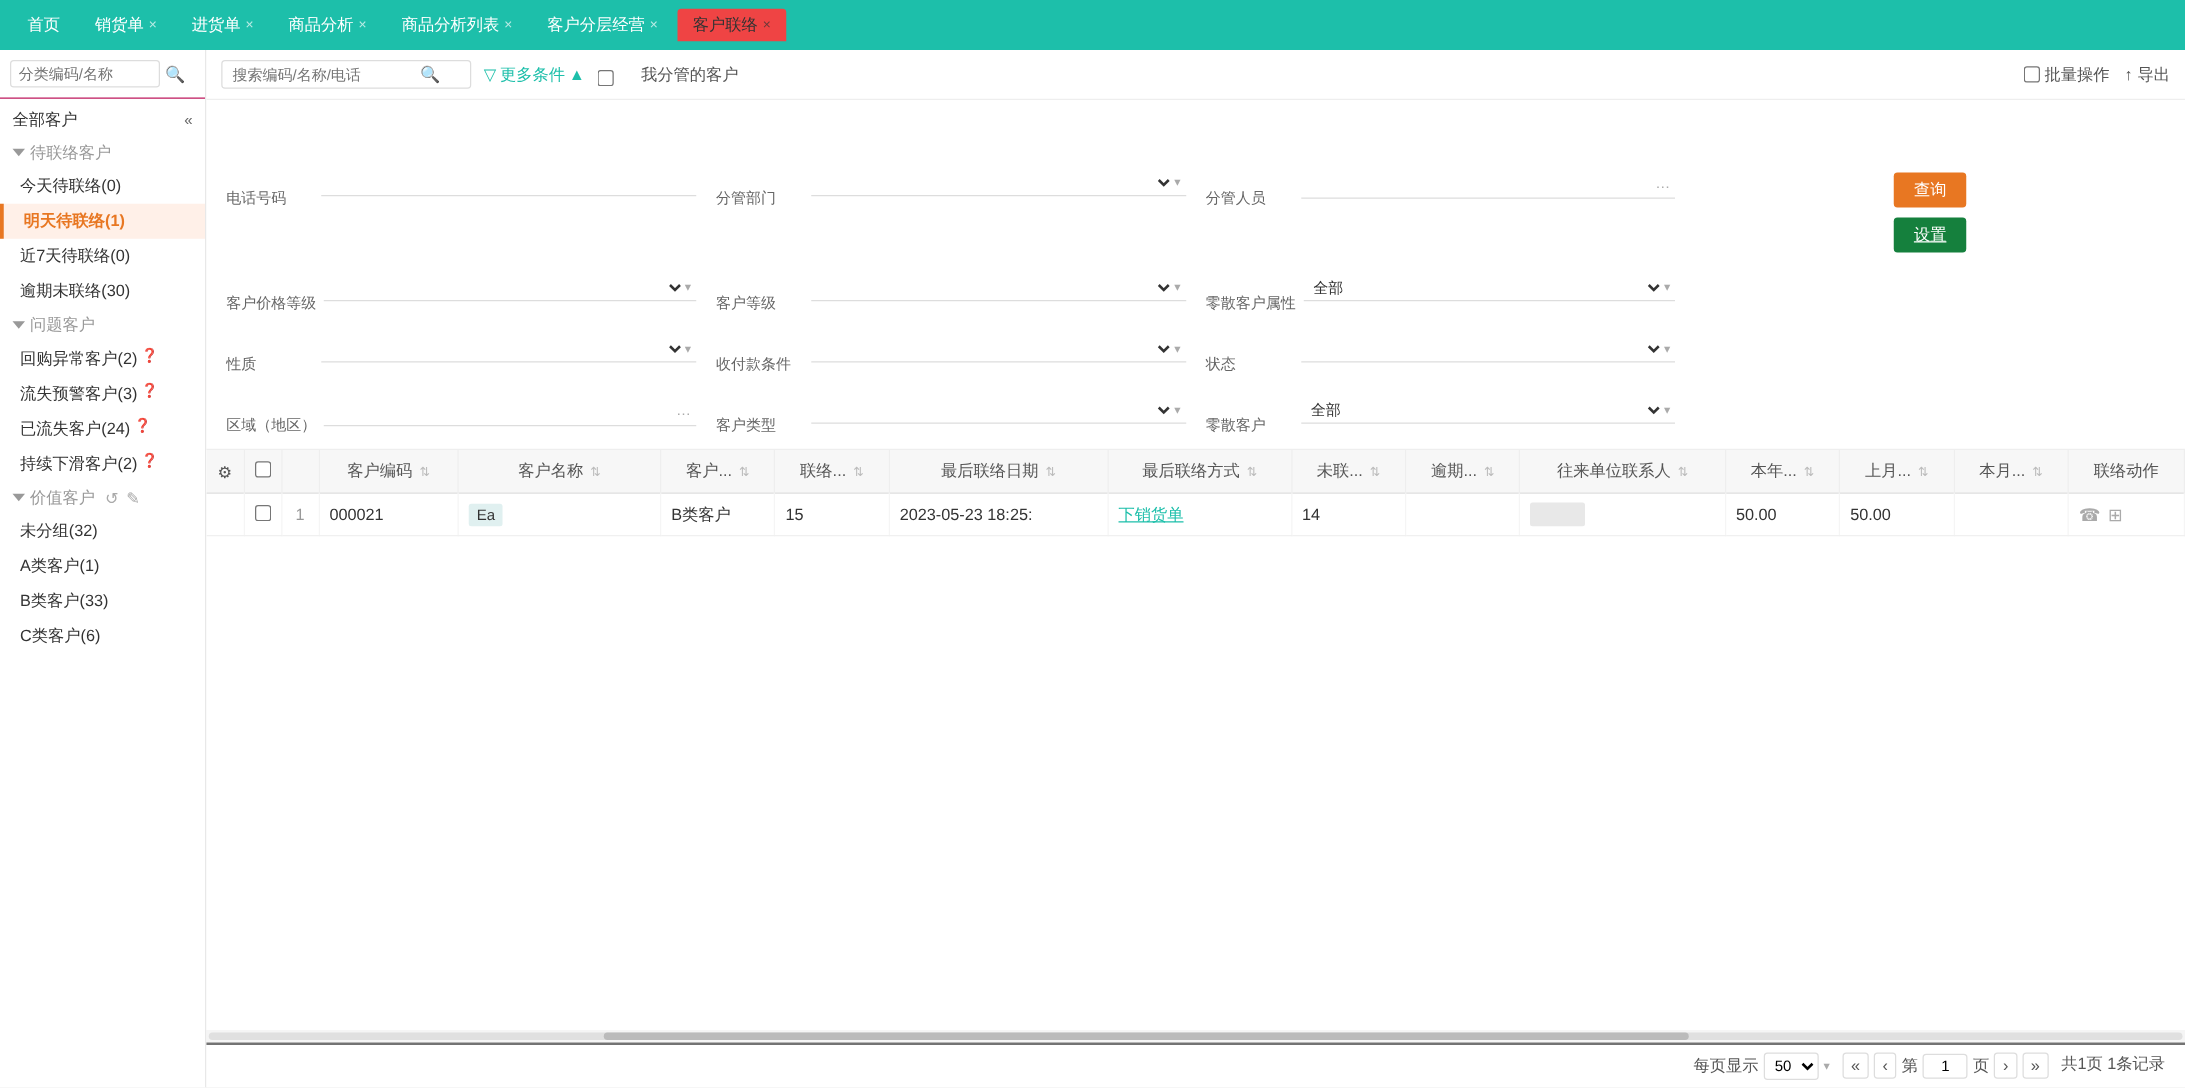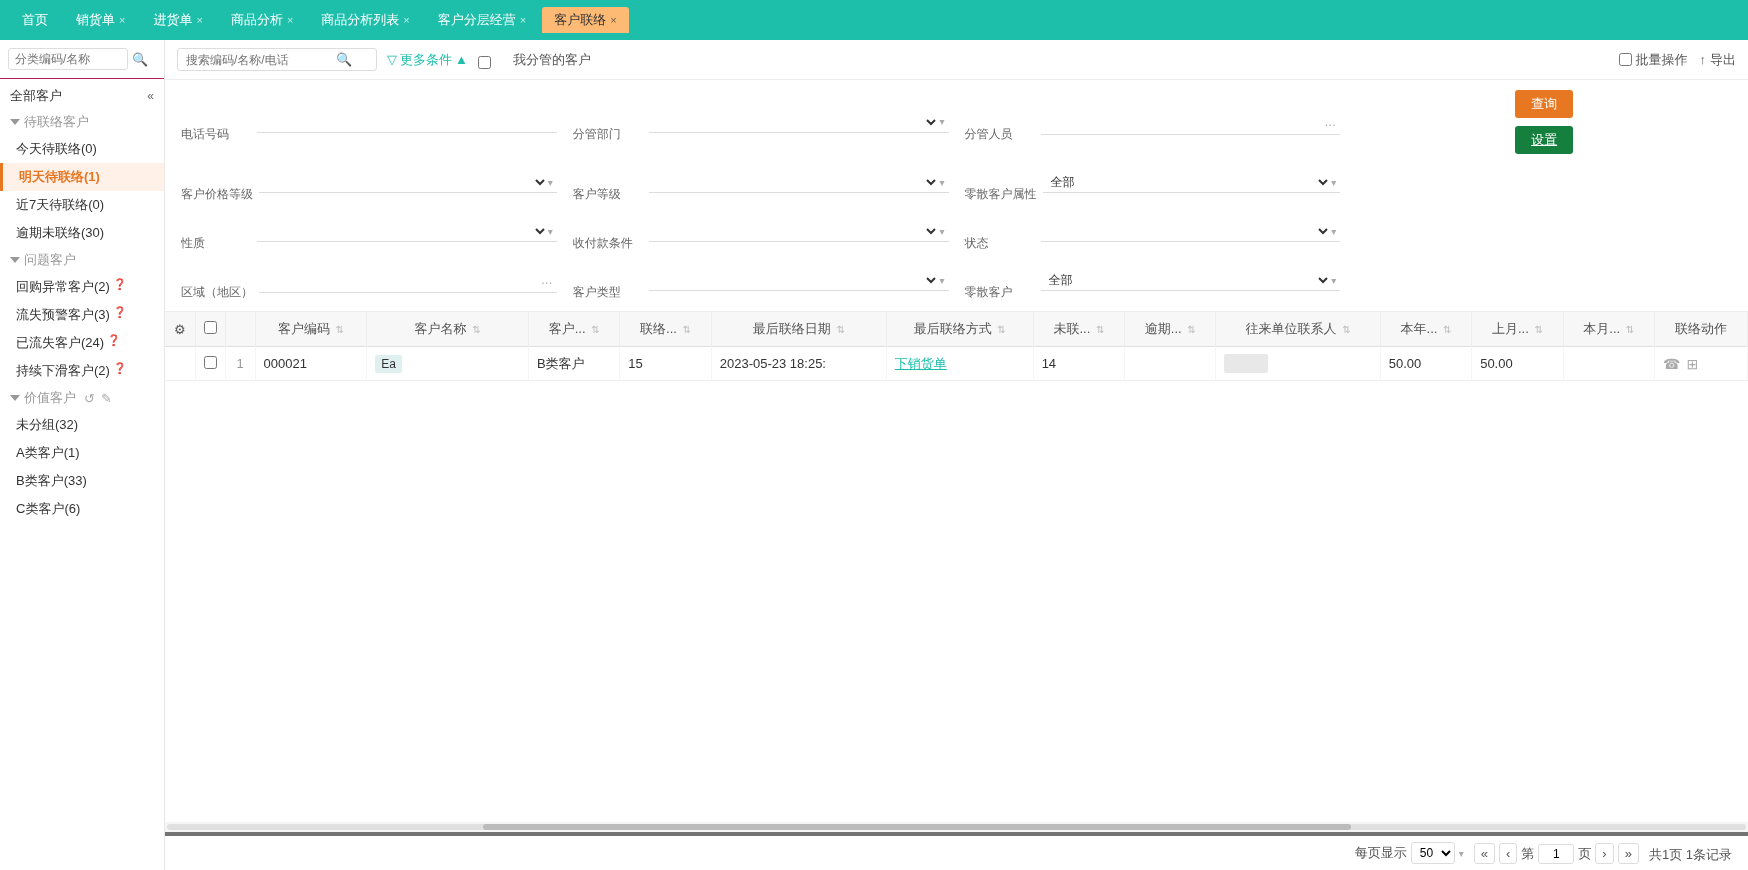--- a/index.html
+++ b/index.html
@@ -18,21 +18,21 @@
       color: #fff;
       padding: 4px 12px;
       cursor: pointer;
       border-radius: 3px 3px 0 0;
       white-space: nowrap;
       font-size: 13px;
       display: flex;
       align-items: center;
       gap: 4px;
     }
-    .nav-item.active { background: #fdba74; color: #333; justify-content: center; }
+    .nav-item.active { background: #ef4444; color: #333; justify-content: center; }
     .nav-item .close-x { font-size: 11px; color: inherit; opacity: 0.7; }
     .nav-home { color: #fff; padding: 4px 12px; font-size: 13px; cursor: pointer; }
 
     
     .main-layout {
       display: flex;
       height: calc(100vh - 40px);
     }
 
     
@@ -189,20 +189,21 @@
       border: none; outline: none; background: transparent; font-size: 12px; flex: 1; color: #333;
     }
     .query-btn {
       background: #e87722;
       color: #fff;
       border: none;
       border-radius: 3px;
       padding: 5px 16px;
       cursor: pointer;
       font-size: 13px;
+      margin-top: 48px;
     }
     .settings-btn {
       background: #15803d;
       color: #fff;
       border: none;
       border-radius: 3px;
       padding: 5px 16px;
       cursor: pointer;
       font-size: 13px;
       margin-top: 4px;
@@ -248,24 +249,24 @@
       color: #333;
       white-space: nowrap;
     }
     .link-text { color: #1dbfaa; cursor: pointer; text-decoration: underline; }
     .action-icons { display: flex; align-items: center; gap: 6px; }
     .action-icon { color: #aaa; cursor: pointer; font-size: 14px; }
 
     
     .pagination-bar {
       background: #fff;
-      border-top: 4px solid #737373;
+      border-top: 2px solid #737373;
       padding: 6px 16px;
       display: flex;
-      align-items: flex-end;
+      align-items: flex-start;
       justify-content: flex-end;
       gap: 10px;
       font-size: 12px;
       color: #555;
       flex-shrink: 0;
     }
     .pagination-bar .page-size-wrap {
       display: flex; align-items: center; gap: 4px;
     }
     .page-size-select {

